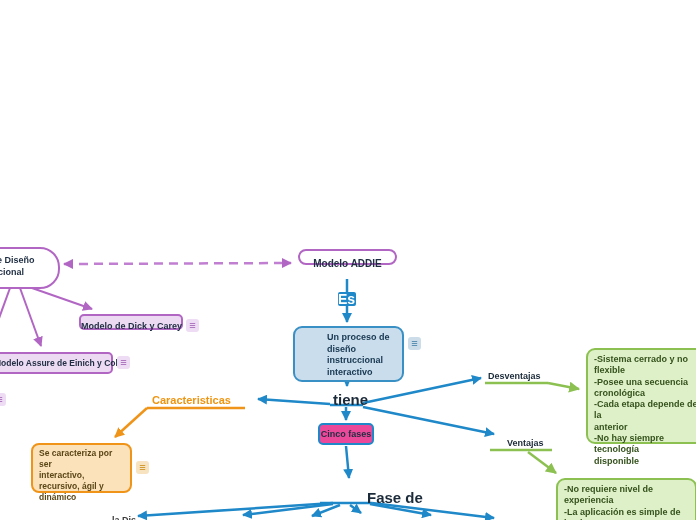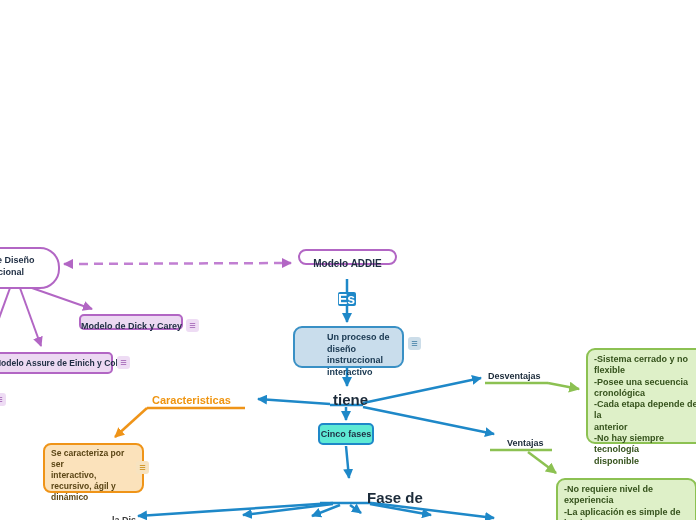--- a/index.html
+++ b/index.html
@@ -11,21 +11,21 @@
   .node{
     position:absolute;box-sizing:border-box;z-index:2;
     font-weight:bold;color:#1e2d42;white-space:pre-line;
   }
   .pill{background:#ffffff;border:2.5px solid #b266c4;border-radius:18px;
         text-align:center;font-size:9px;line-height:11.5px;}
   .purple-box{background:#ecd9f2;border:2px solid #b266c4;border-radius:5px;
         text-align:center;white-space:nowrap;}
   .blue-box{background:#c9ddec;border:2.5px solid #3990c5;border-radius:9px;
         color:#17364f;font-size:9px;line-height:11.5px;padding:4px 6px;}
-  .white-blue-box{background:#5eead4;border:2px solid #1e88c8;border-radius:5px;
+  .white-blue-box{background:#ec4899;border:2px solid #1e88c8;border-radius:5px;
         text-align:center;font-size:9px;}
   .orange-box{background:#fbe2bb;border:2.5px solid #ef9418;border-radius:8px;
         color:#5b4616;font-size:8.5px;line-height:11px;padding:3px 6px;}
   .green-box{background:#def0c8;border:2.5px solid #8cc152;border-radius:9px;
         color:#35521c;font-size:9px;line-height:11.3px;padding:4px 6px;}
   .lbl{position:absolute;z-index:2;font-weight:bold;font-size:15px;color:#1c2b3a;white-space:nowrap;}
   .lbl.orange{color:#ef940f;font-size:11px;}
   .lbl.small{font-size:9px;text-align:center;}
   .badge{
     position:absolute;z-index:3;background:#1e88c8;color:#ffffff;
@@ -104,33 +104,33 @@
 <div class="notes-icon notes-purple" style="left:186px;top:319px;">≡</div>
 
 <div class="node purple-box" style="left:-8px;top:352px;width:121px;height:22px;font-size:8.5px;line-height:18px;">Modelo Assure de Einich y Col</div>
 <div class="notes-icon notes-purple" style="left:117px;top:356px;">≡</div>
 <div class="notes-icon notes-purple" style="left:-7px;top:393px;">≡</div>
 
 <div class="node pill" style="left:298px;top:249px;width:99px;height:16px;border-radius:15px;font-size:10px;line-height:25px;border-width:2px;">Modelo ADDIE</div>
 
 <div class="badge" style="left:338px;top:292px;">Es</div>
 
-<div class="node blue-box" style="left:293px;top:326px;width:111px;height:42px;padding-left:32px;">Un proceso de diseño
+<div class="node blue-box" style="left:293px;top:326px;width:111px;height:56px;padding-left:32px;">Un proceso de diseño
 instruccional interactivo</div>
 <div class="notes-icon notes-blue" style="left:408px;top:337px;">≡</div>
 
 <div class="lbl" style="left:333px;top:391px;">tiene</div>
 
 <div class="node white-blue-box" style="left:318px;top:423px;width:56px;height:22px;line-height:19px;">Cinco fases</div>
 
 <div class="lbl" style="left:327px;top:489px;margin-left:40px;">Fase de</div>
 
 <div class="lbl orange" style="left:152px;top:394px;">Caracteristicas</div>
 
-<div class="node orange-box" style="left:31px;top:443px;width:101px;height:50px;margin-left:12px;">Se caracteriza por ser
+<div class="node orange-box" style="left:31px;top:443px;width:101px;height:50px;">Se caracteriza por ser
 interactivo,
 recursivo, ágil y
 dinámico</div>
 <div class="notes-icon notes-orange" style="left:136px;top:461px;">≡</div>
 
 <div class="lbl small" style="left:488px;top:371px;">Desventajas</div>
 <div class="node green-box" style="left:586px;top:348px;width:125px;height:96px;">-Sistema cerrado y no
 flexible
 -Posee una secuencia
 cronológica

